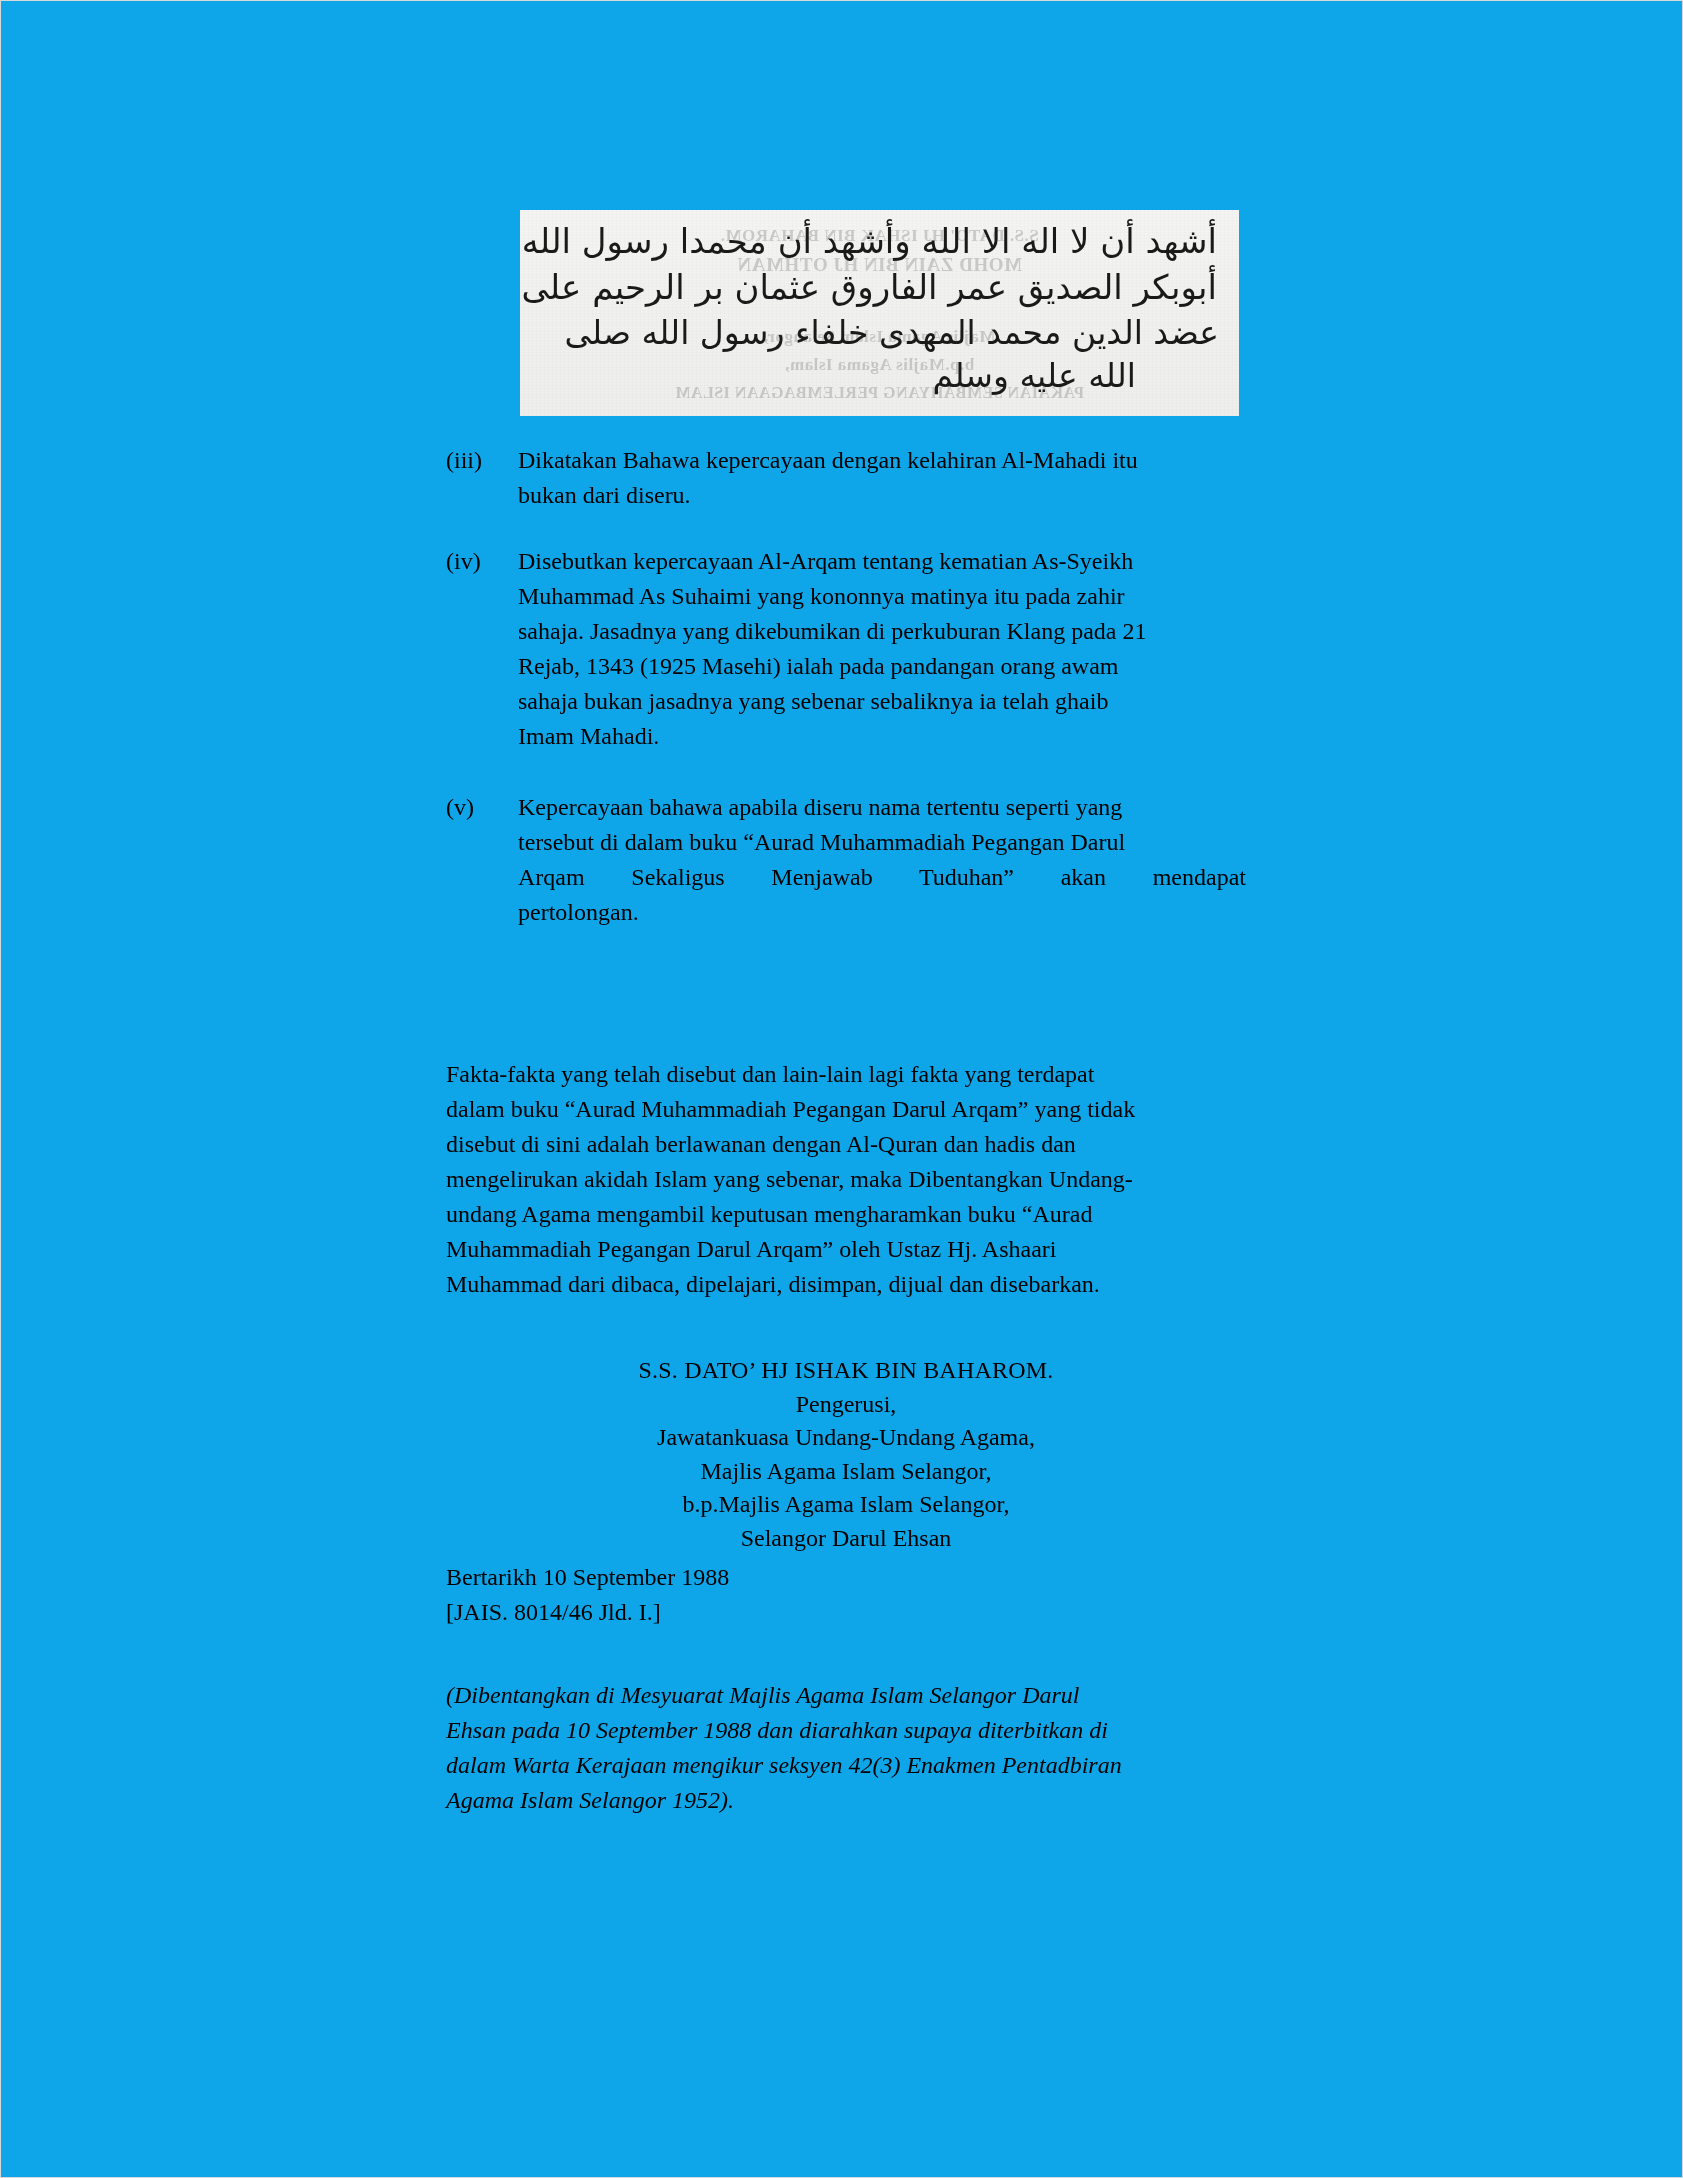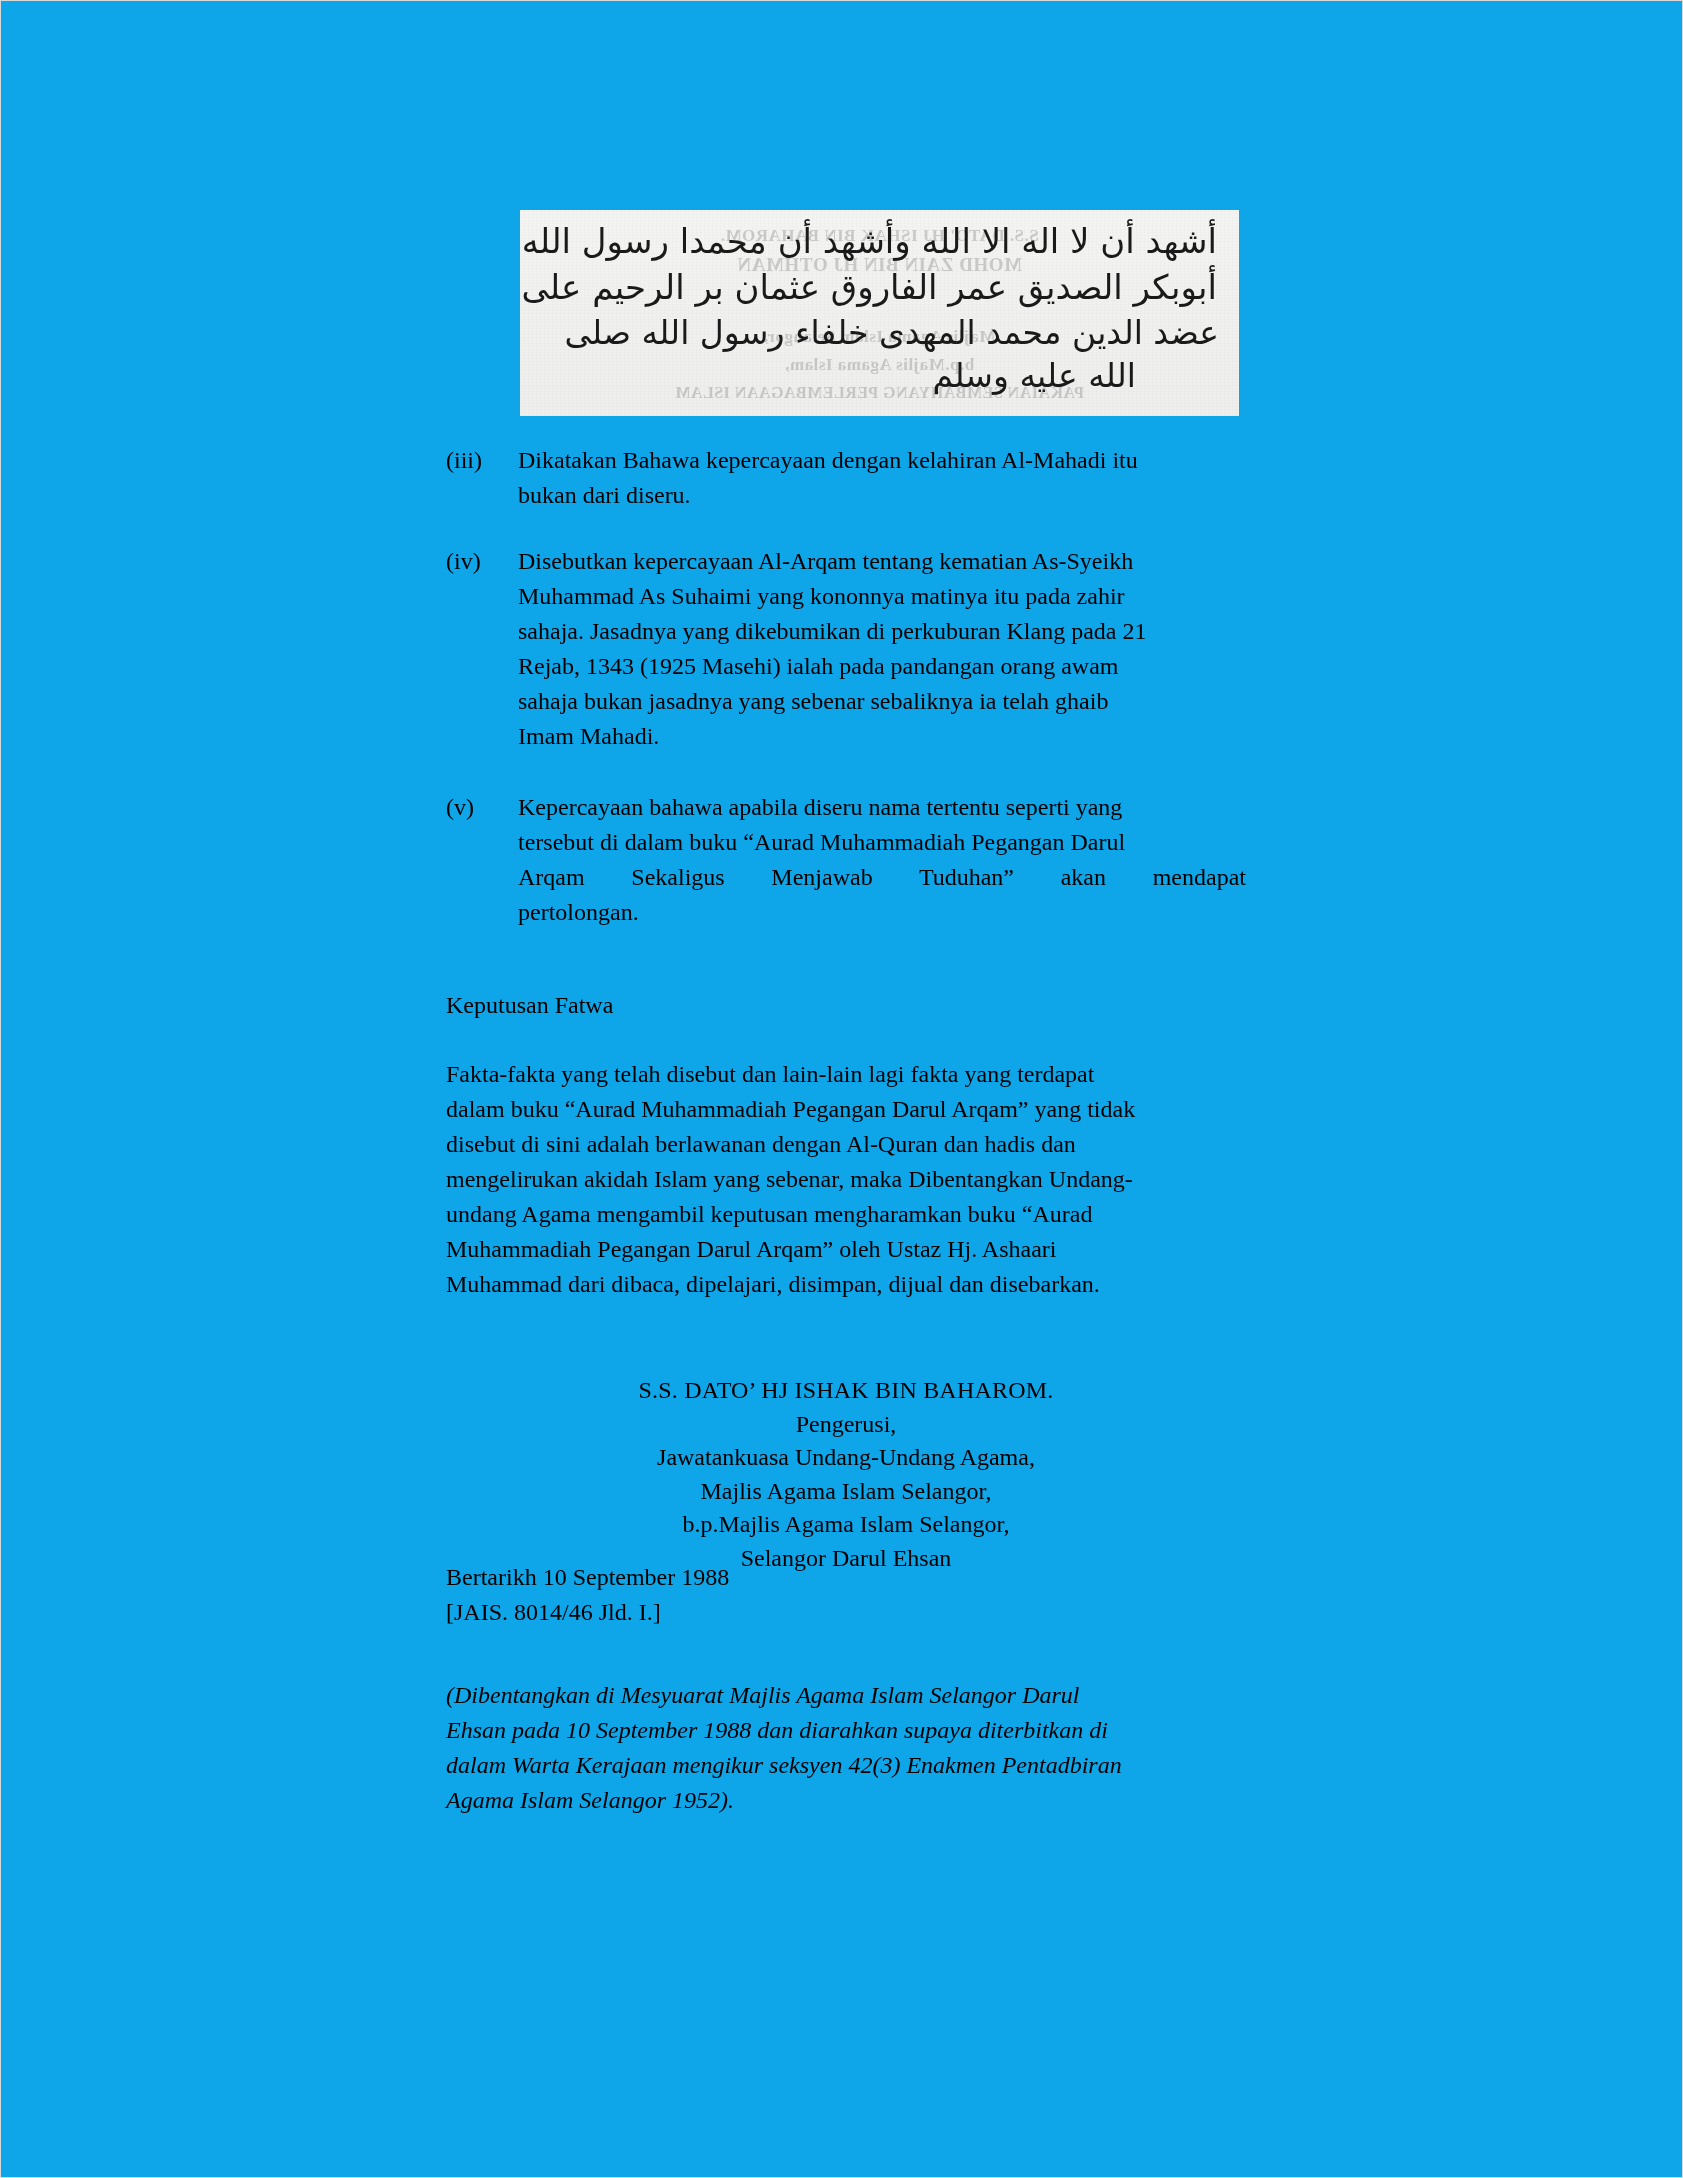--- a/index.html
+++ b/index.html
@@ -139,21 +139,21 @@
 
   
   #signature-block {
     position: absolute;
     left: 0;
     width: 800px;
     text-align: center;
     font-size: 24px;
     line-height: 1.40;
   }
-  #signature-block .sig-name { letter-spacing: 0.2px; margin-top: 20px; }
+  #signature-block .sig-name { letter-spacing: 0.2px; }
 
   
   #item-iii { top: 443px; }
   #item-iv  { top: 544px; }
   #item-v   { top: 790px; }
   #heading-keputusan { top: 988px; }
   #para-fatwa { top: 1057px; }
   #signature-block { top: 1354px; }
   #para-date { top: 1560px; }
   #para-note { top: 1678px; }
@@ -209,21 +209,20 @@
     <div class="list-item" id="item-v">
       <div class="list-marker">(v)</div>
       <div class="list-body">
         <div>Kepercayaan bahawa apabila diseru nama tertentu seperti yang</div>
         <div>tersebut di dalam buku “Aurad Muhammadiah Pegangan Darul</div>
         <div style="text-align:justify;text-align-last:justify;">Arqam Sekaligus Menjawab Tuduhan” akan mendapat</div>
         <div class="lastline">pertolongan.</div>
       </div>
     </div>
 
-    <div class="para left" id="heading-keputusan">Keputusan Fatwa</div>
 
     <div class="para" id="para-fatwa">
       <div>Fakta-fakta yang telah disebut dan lain-lain lagi fakta yang terdapat</div>
       <div>dalam buku “Aurad Muhammadiah Pegangan Darul Arqam” yang tidak</div>
       <div>disebut di sini adalah berlawanan dengan Al-Quran dan hadis dan</div>
       <div>mengelirukan akidah Islam yang sebenar, maka Dibentangkan Undang-</div>
       <div>undang Agama mengambil keputusan mengharamkan buku “Aurad</div>
       <div>Muhammadiah Pegangan Darul Arqam” oleh Ustaz Hj. Ashaari</div>
       <div style="text-align:left;">Muhammad dari dibaca, dipelajari, disimpan, dijual dan disebarkan.</div>
     </div>

